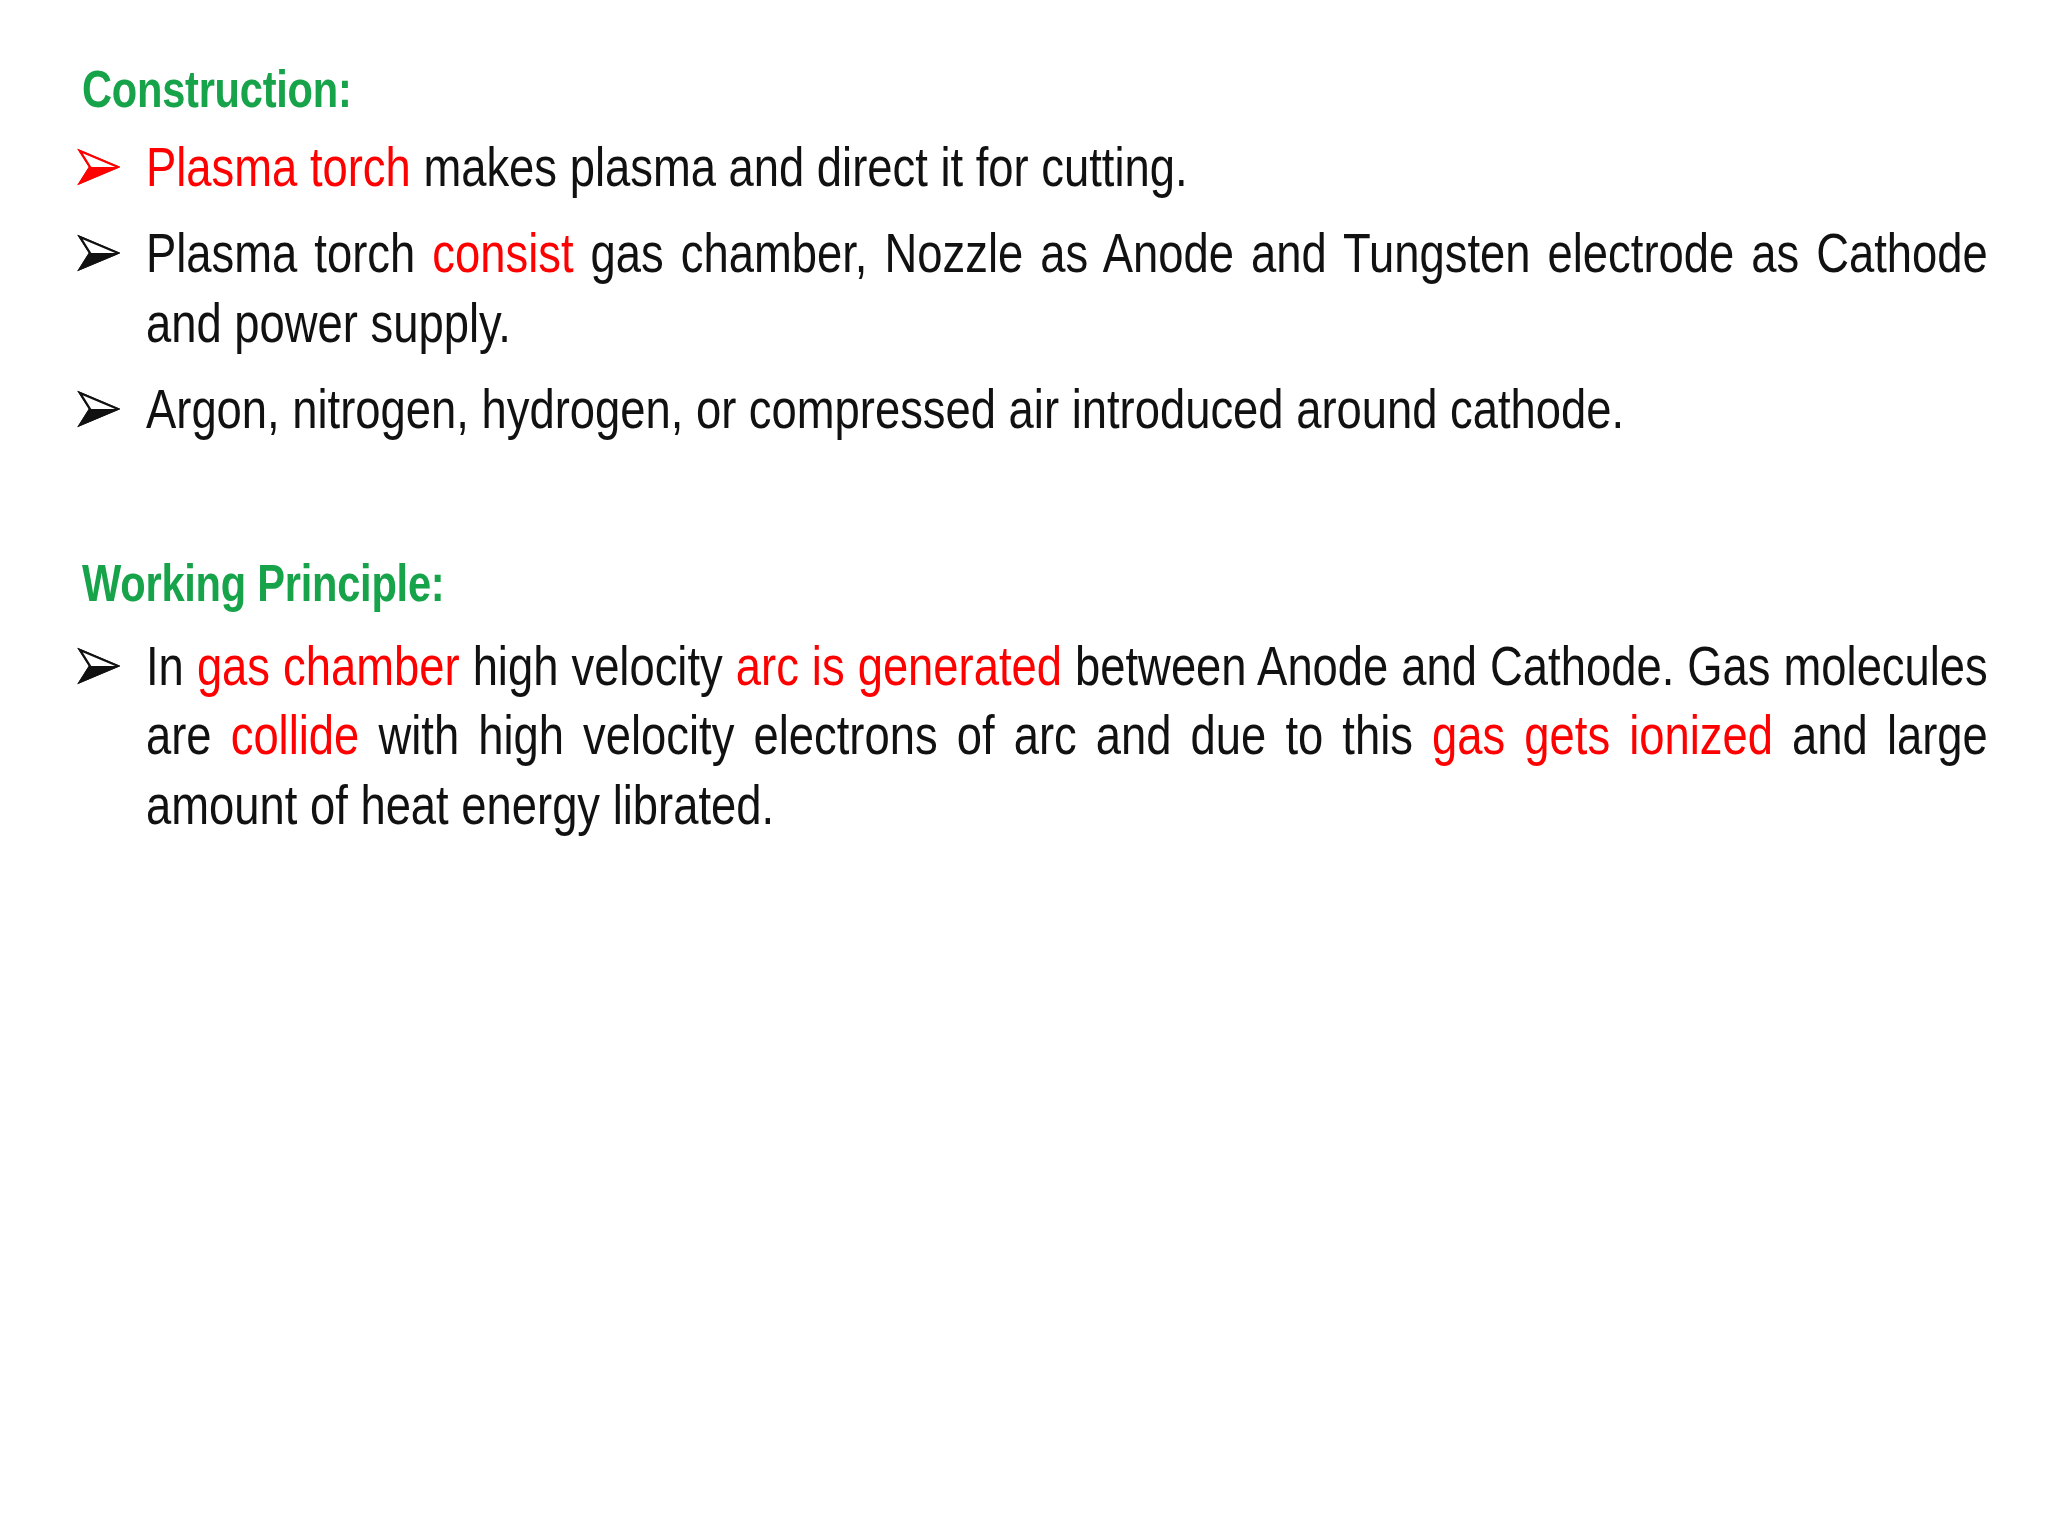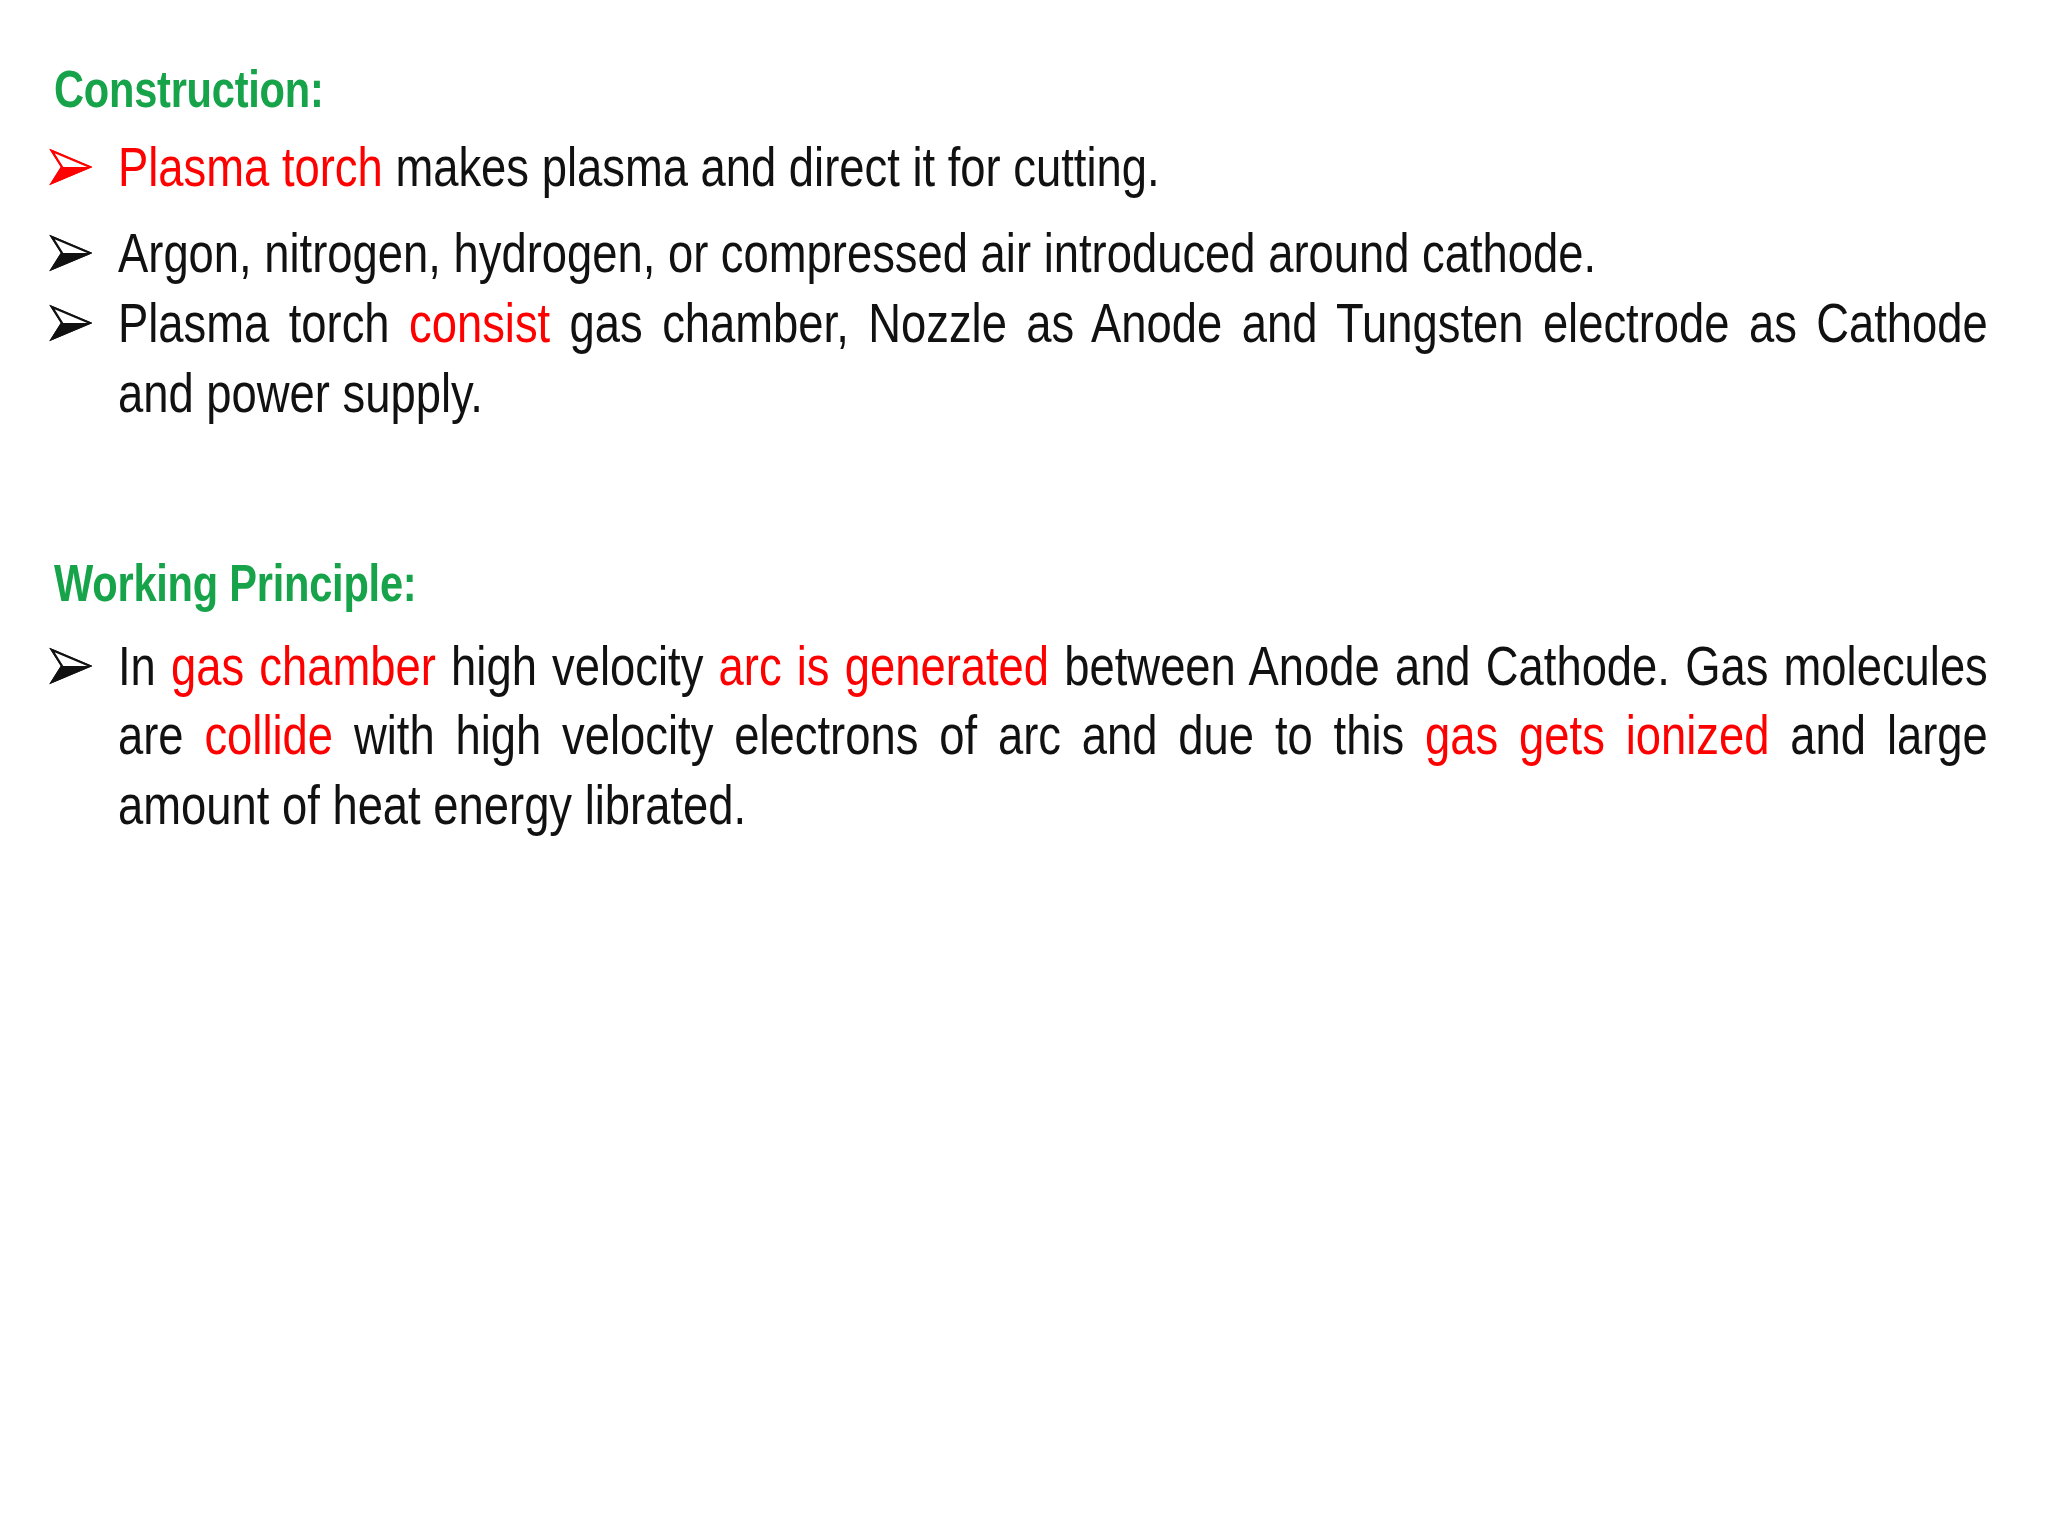--- a/index.html
+++ b/index.html
@@ -13,21 +13,21 @@
     font-family: "Liberation Sans", "DejaVu Sans", sans-serif;
     overflow: hidden;
   }
 
   .slide {
     position: relative;
     width: 2048px;
     height: 1244px;
     background: #ffffff;
     box-sizing: border-box;
-    padding: 62px 60px 0 40px;
+    padding: 62px 60px 0 68px;
   }
 
   .section { }
 
   .section-heading {
     color: #16A34A;
     font-weight: bold;
     font-size: 52px;
     line-height: 1.06;
     letter-spacing: -0.3px;
@@ -96,43 +96,43 @@
             <path d="M6 4 L44 20 L6 36 L16 20 Z" fill="#FF0000" stroke="#FF0000" stroke-width="2.2" stroke-linejoin="miter"></path>
             <path d="M6 4 L44 20 L16 20 Z" fill="#FFFFFF"></path>
             <path d="M6 4 L44 20 L6 36 L16 20 Z" fill="none" stroke="#FF0000" stroke-width="2.2" stroke-linejoin="miter"></path>
           </svg>
         </span>
         <span class="txt">
           <span class="red">Plasma torch</span><span class="blk"> makes plasma and direct it for cutting.</span>
         </span>
       </div>
 
+      <div class="bullet-item">
+        <span class="bullet-marker">
+          <svg viewBox="0 0 46 40" xmlns="http://www.w3.org/2000/svg">
+            <path d="M6 4 L44 20 L6 36 L16 20 Z" fill="#111111" stroke="#111111" stroke-width="2.2" stroke-linejoin="miter"></path>
+            <path d="M6 4 L44 20 L16 20 Z" fill="#FFFFFF"></path>
+            <path d="M6 4 L44 20 L6 36 L16 20 Z" fill="none" stroke="#111111" stroke-width="2.2" stroke-linejoin="miter"></path>
+          </svg>
+        </span>
+        <span class="txt">
+          <span class="blk">Plasma torch </span><span class="red">consist</span><span class="blk"> gas chamber, Nozzle as Anode and Tungsten electrode as Cathode and power supply.</span>
+        </span>
+      </div>
+
       <div class="bullet-item last-of-block">
         <span class="bullet-marker">
           <svg viewBox="0 0 46 40" xmlns="http://www.w3.org/2000/svg">
             <path d="M6 4 L44 20 L6 36 L16 20 Z" fill="#111111" stroke="#111111" stroke-width="2.2" stroke-linejoin="miter"></path>
             <path d="M6 4 L44 20 L16 20 Z" fill="#FFFFFF"></path>
             <path d="M6 4 L44 20 L6 36 L16 20 Z" fill="none" stroke="#111111" stroke-width="2.2" stroke-linejoin="miter"></path>
           </svg>
         </span>
         <span class="txt">
           <span class="blk">Argon, nitrogen, hydrogen, or compressed air introduced around cathode.</span>
-        </span>
-      </div>
-
-      <div class="bullet-item">
-        <span class="bullet-marker">
-          <svg viewBox="0 0 46 40" xmlns="http://www.w3.org/2000/svg">
-            <path d="M6 4 L44 20 L6 36 L16 20 Z" fill="#111111" stroke="#111111" stroke-width="2.2" stroke-linejoin="miter"></path>
-            <path d="M6 4 L44 20 L16 20 Z" fill="#FFFFFF"></path>
-            <path d="M6 4 L44 20 L6 36 L16 20 Z" fill="none" stroke="#111111" stroke-width="2.2" stroke-linejoin="miter"></path>
-          </svg>
-        </span>
-        <span class="txt">
-          <span class="blk">Plasma torch </span><span class="red">consist</span><span class="blk"> gas chamber, Nozzle as Anode and Tungsten electrode as Cathode and power supply.</span>
         </span>
       </div>
 
     </div>
   </div>
 
   <div class="gap-block"></div>
 
   <div class="section">
     <div class="section-heading">Working Principle:</div>

